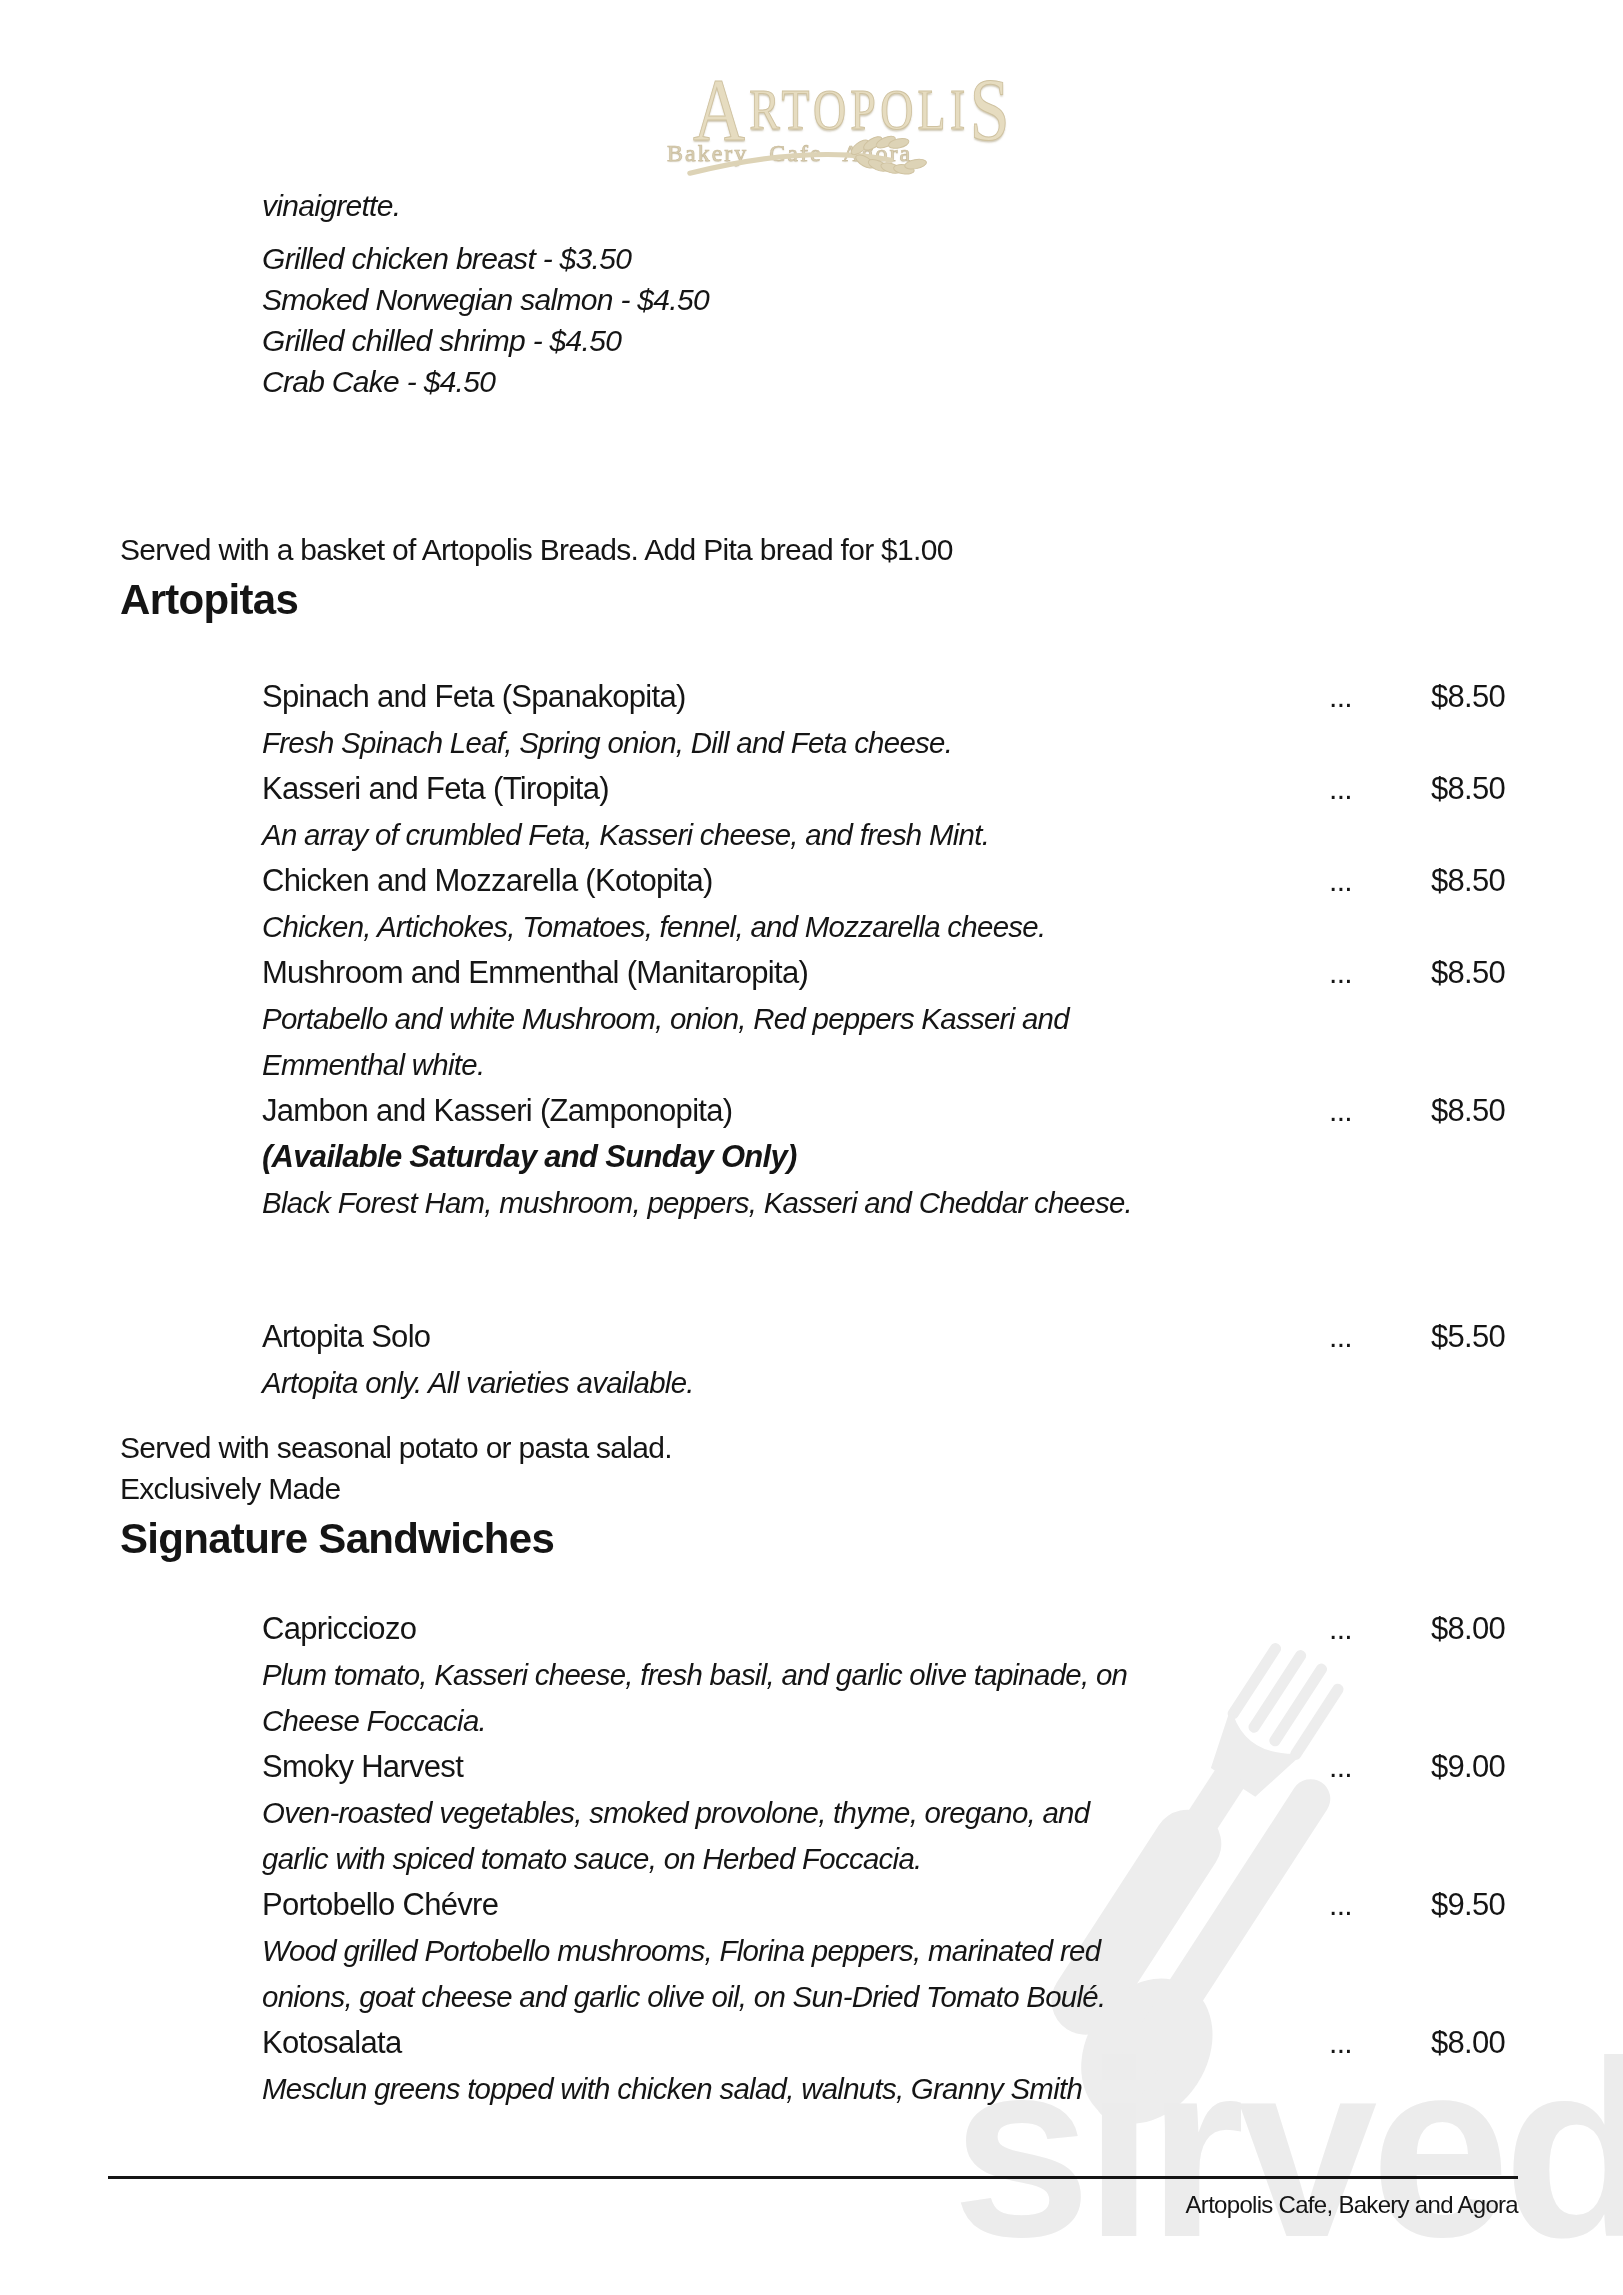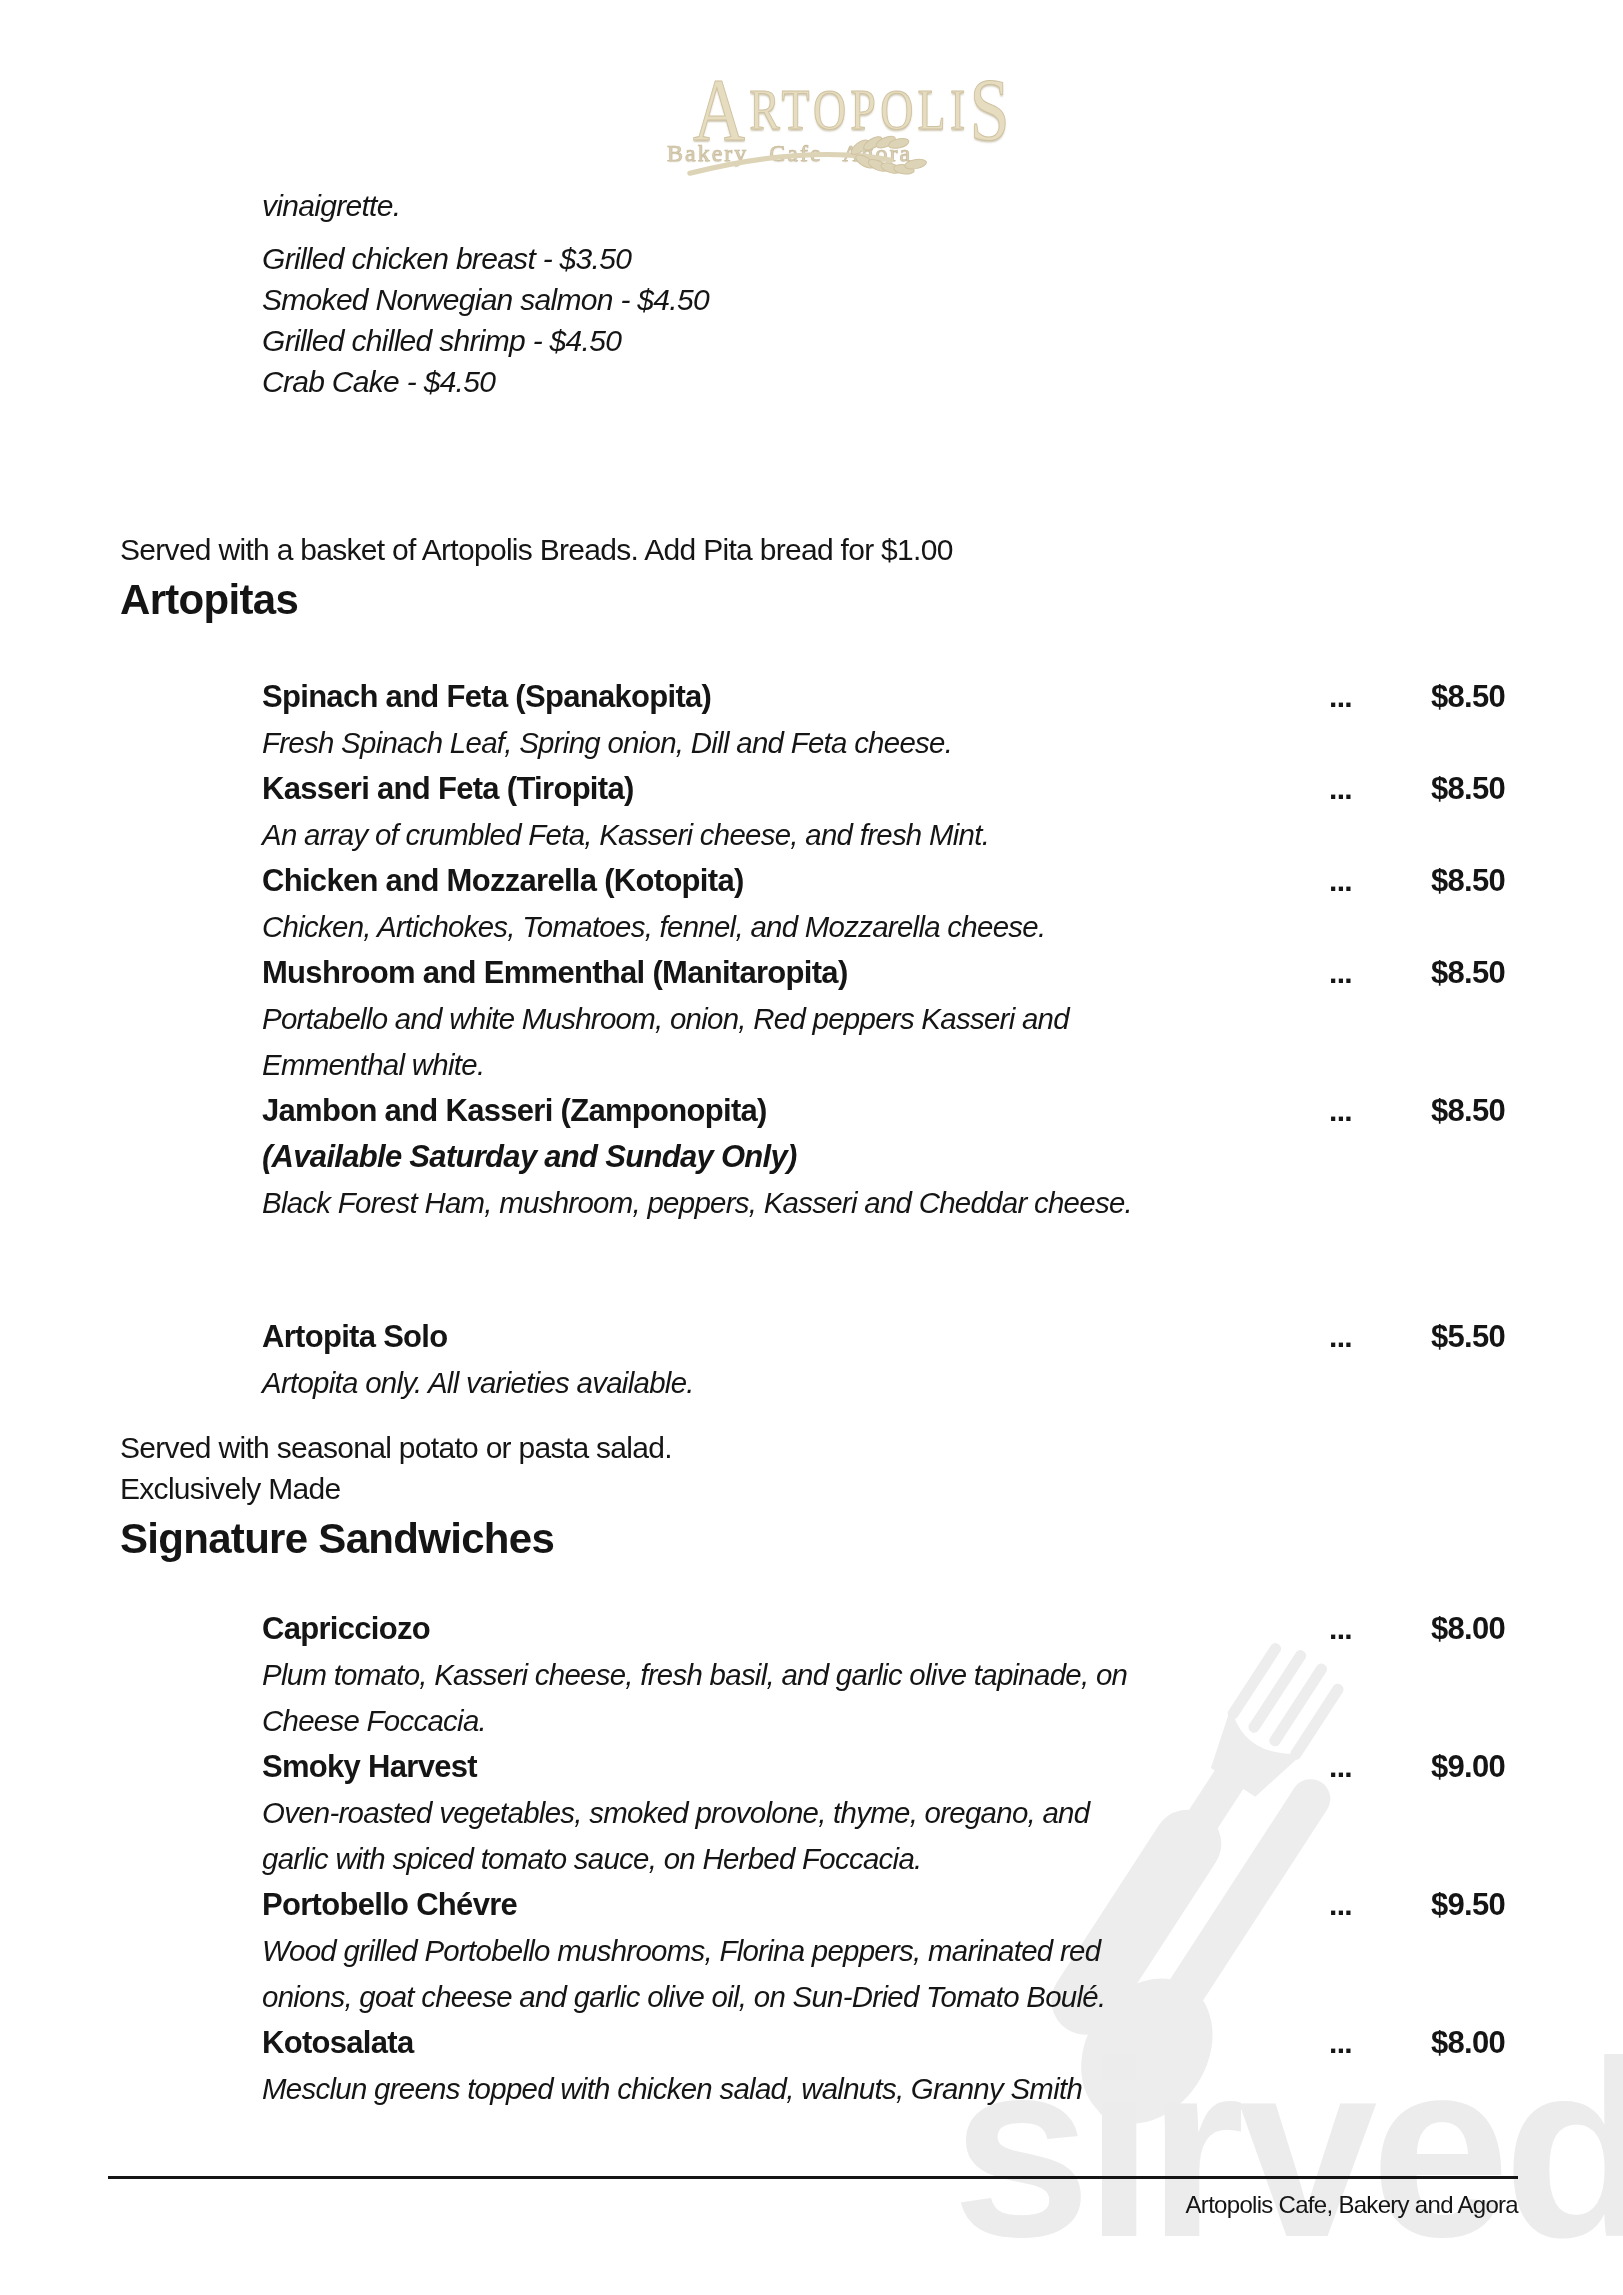--- a/index.html
+++ b/index.html
@@ -57,21 +57,21 @@
     margin:3.9px 0 0 0;font-size:42px;line-height:51px;
     font-weight:700;letter-spacing:-0.7px;
   }
   .sec1{top:529px;}
   .sec2{top:1427px;}
 
   
   .menu{left:262px;width:1243px;font-size:31px;line-height:46px;letter-spacing:-0.7px;}
   .menu1{top:674px;}
   .menu2{top:1606px;}
-  .row{display:flex;align-items:flex-start;font-weight:bold;}
+  .row{display:flex;align-items:flex-start;}
   .name{width:1067px;}
   .dots{width:72px;text-align:left;font-size:30px;}
   .price{flex:1;text-align:right;}
   .desc{width:1021px;font-style:italic;font-size:29.4px;}
   .avail{font-weight:700;font-style:italic;}
   .gap-before{margin-top:88px;}
 
   
   .footer{left:108px;top:2176px;width:1410px;}
   .rule{height:3.3px;background:#151515;}

